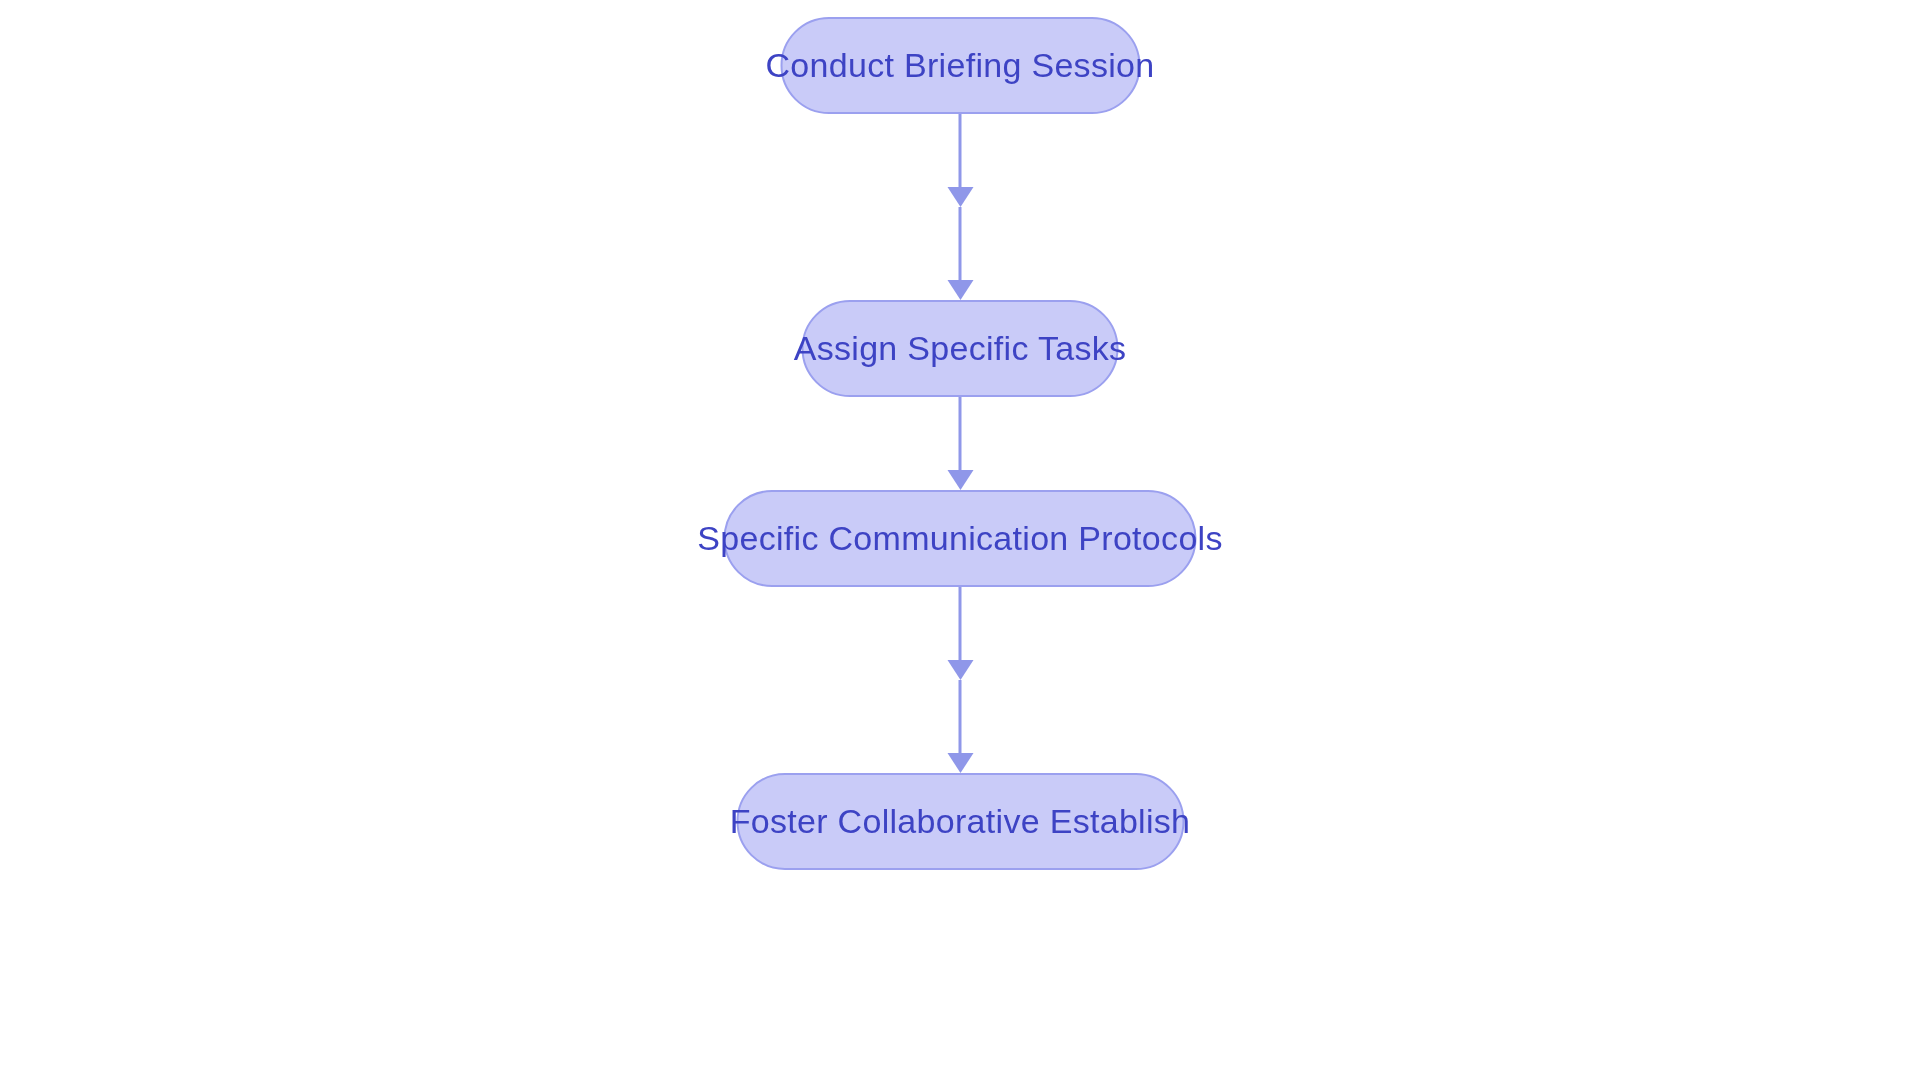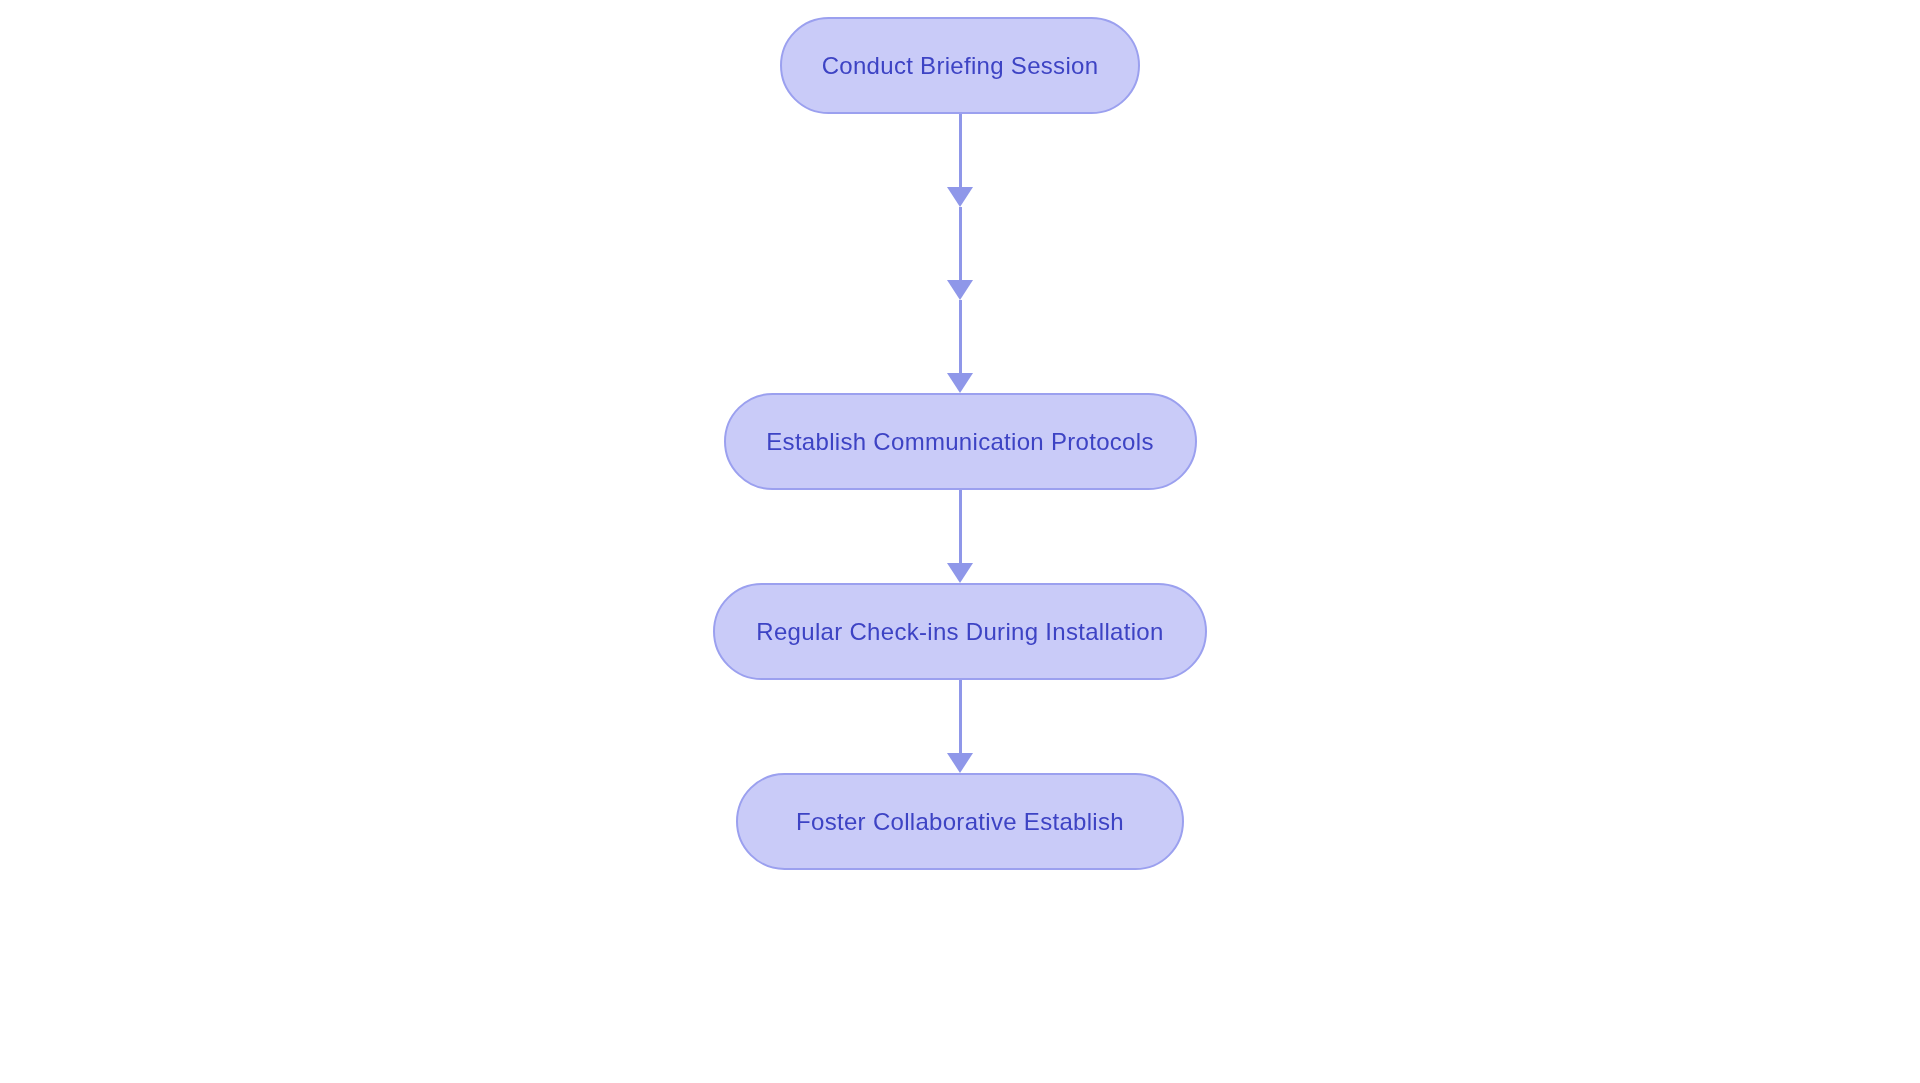--- a/index.html
+++ b/index.html
@@ -33,21 +33,21 @@
     border-radius: 48.5px;
     background: var(--node-fill);
     border: 2px solid var(--node-border);
     display: flex;
     align-items: center;
     justify-content: center;
     flex: 0 0 auto;
   }
   .node span {
     color: var(--node-text);
-    font-size: 24px;
+    font-size: 34px;
     letter-spacing: 0.3px;
     white-space: nowrap;
   }
   .n1 { width: 360px; }
   .n2 { width: 404px; }
   .n3 { width: 317px; }
   .n4 { width: 473px; }
   .n5 { width: 494px; }
   .n6 { width: 448px; }
   .connector {
@@ -84,38 +84,38 @@
       <div class="line"></div>
       <div class="head"></div>
     </div>
 
 
     <div class="connector">
       <div class="line"></div>
       <div class="head"></div>
     </div>
 
+    <div class="node n3">
+      <span>Assign Specific Tasks</span>
+    </div>
 
     <div class="connector">
       <div class="line"></div>
       <div class="head"></div>
     </div>
 
     <div class="node n4">
-      <span>Establish Communication Protocols</span>
+      <span>Specific Communication Protocols</span>
     </div>
 
     <div class="connector">
       <div class="line"></div>
       <div class="head"></div>
     </div>
 
-    <div class="node n5">
-      <span>Regular Check-ins During Installation</span>
-    </div>
 
     <div class="connector">
       <div class="line"></div>
       <div class="head"></div>
     </div>
 
     <div class="node n6">
       <span>Foster Collaborative Establish</span>
     </div>
 

